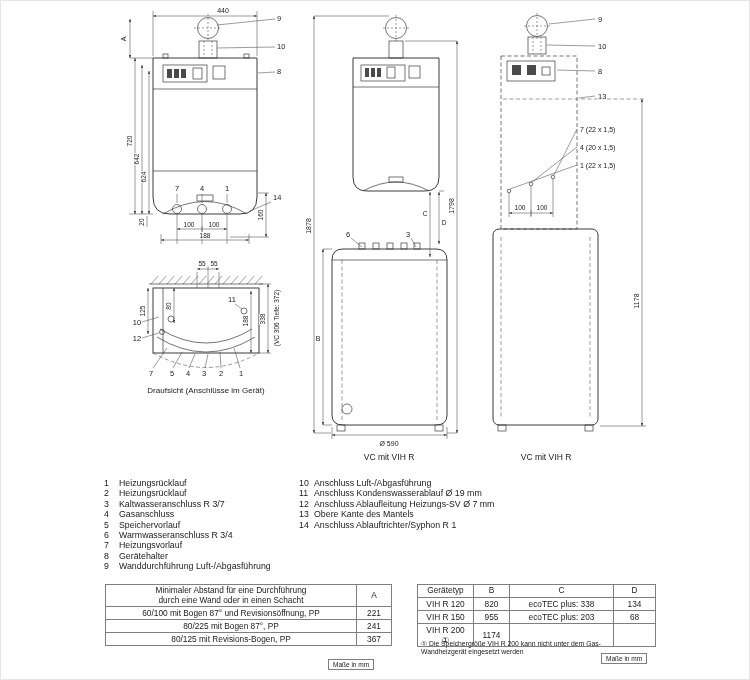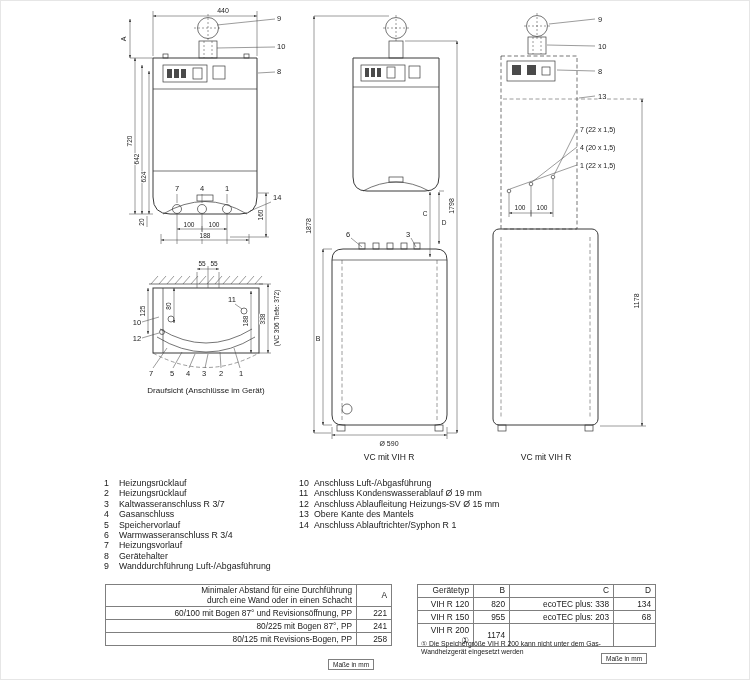--- a/index.html
+++ b/index.html
@@ -15,21 +15,21 @@
   svg .fl{fill:#4a4a4a;stroke:none;}
   svg text{font-family:"Liberation Sans",sans-serif;fill:#1a1a1a;
            paint-order:stroke fill;stroke:#ffffff;stroke-width:2px;}
   svg .t65{font-size:6.5px;} svg .t7{font-size:7px;} svg .t75{font-size:7.5px;}
   svg .t8{font-size:8px;} svg .t85{font-size:8.5px;}
   svg .mid{text-anchor:middle;}
   .lcol{position:absolute;top:477px;}
   .li{display:flex;font-size:8.8px;line-height:10.4px;white-space:nowrap;}
   .lnum{width:15px;flex:none;}
   .tbl{position:absolute;border-collapse:collapse;font-size:8.3px;color:#1a1a1a;background:#fff;}
-  .tbl td,.tbl th{border:1px solid #7f7f7f;padding:1px 4px;text-align:right;font-weight:normal;vertical-align:middle;}
+  .tbl td,.tbl th{border:1px solid #7f7f7f;padding:1px 4px;text-align:center;font-weight:normal;vertical-align:middle;}
   .hd{font-weight:bold;line-height:9.6px;}
   .ctr{text-align:center;}
   .fnote{position:absolute;left:420px;top:639px;width:182px;font-size:6.8px;line-height:8.2px;}
   .mmbox{position:absolute;font-size:6.5px;border:1px solid #7f7f7f;padding:1px 4px;background:#fff;}
 </style>
 </head>
 <body>
 
 <div class="page">
 
@@ -308,21 +308,21 @@
   <div class="li">
         <span class="lnum">10</span>
         <span>Anschluss Luft-/Abgasführung</span>
       </div>
   <div class="li">
         <span class="lnum">11</span>
         <span>Anschluss Kondenswasserablauf Ø 19 mm</span>
       </div>
   <div class="li">
         <span class="lnum">12</span>
-        <span>Anschluss Ablaufleitung Heizungs-SV Ø 15 mm</span>
+        <span>Anschluss Ablaufleitung Heizungs-SV Ø 7 mm</span>
       </div>
   <div class="li">
         <span class="lnum">13</span>
         <span>Obere Kante des Mantels</span>
       </div>
   <div class="li">
         <span class="lnum">14</span>
         <span>Anschluss Ablauftrichter/Syphon R 1</span>
       </div>
 </div>
@@ -343,21 +343,21 @@
   <tr>
     <td>60/100 mit Bogen 87° und Revisionsöffnung, PP</td>
     <td class="ctr">221</td>
   </tr>
   <tr>
     <td>80/225 mit Bogen 87°, PP</td>
     <td class="ctr">241</td>
   </tr>
   <tr>
     <td>80/125 mit Revisions-Bogen, PP</td>
-    <td class="ctr">258</td>
+    <td class="ctr">367</td>
   </tr>
 </tbody>
     </table>
 <div class="mmbox" style="left:327px;top:658px">Maße in mm</div>
 
 <table class="tbl" style="left:416px;top:583px">
   <colgroup>
         <col style="width:56px">
         <col style="width:36px">
         <col style="width:104px">

